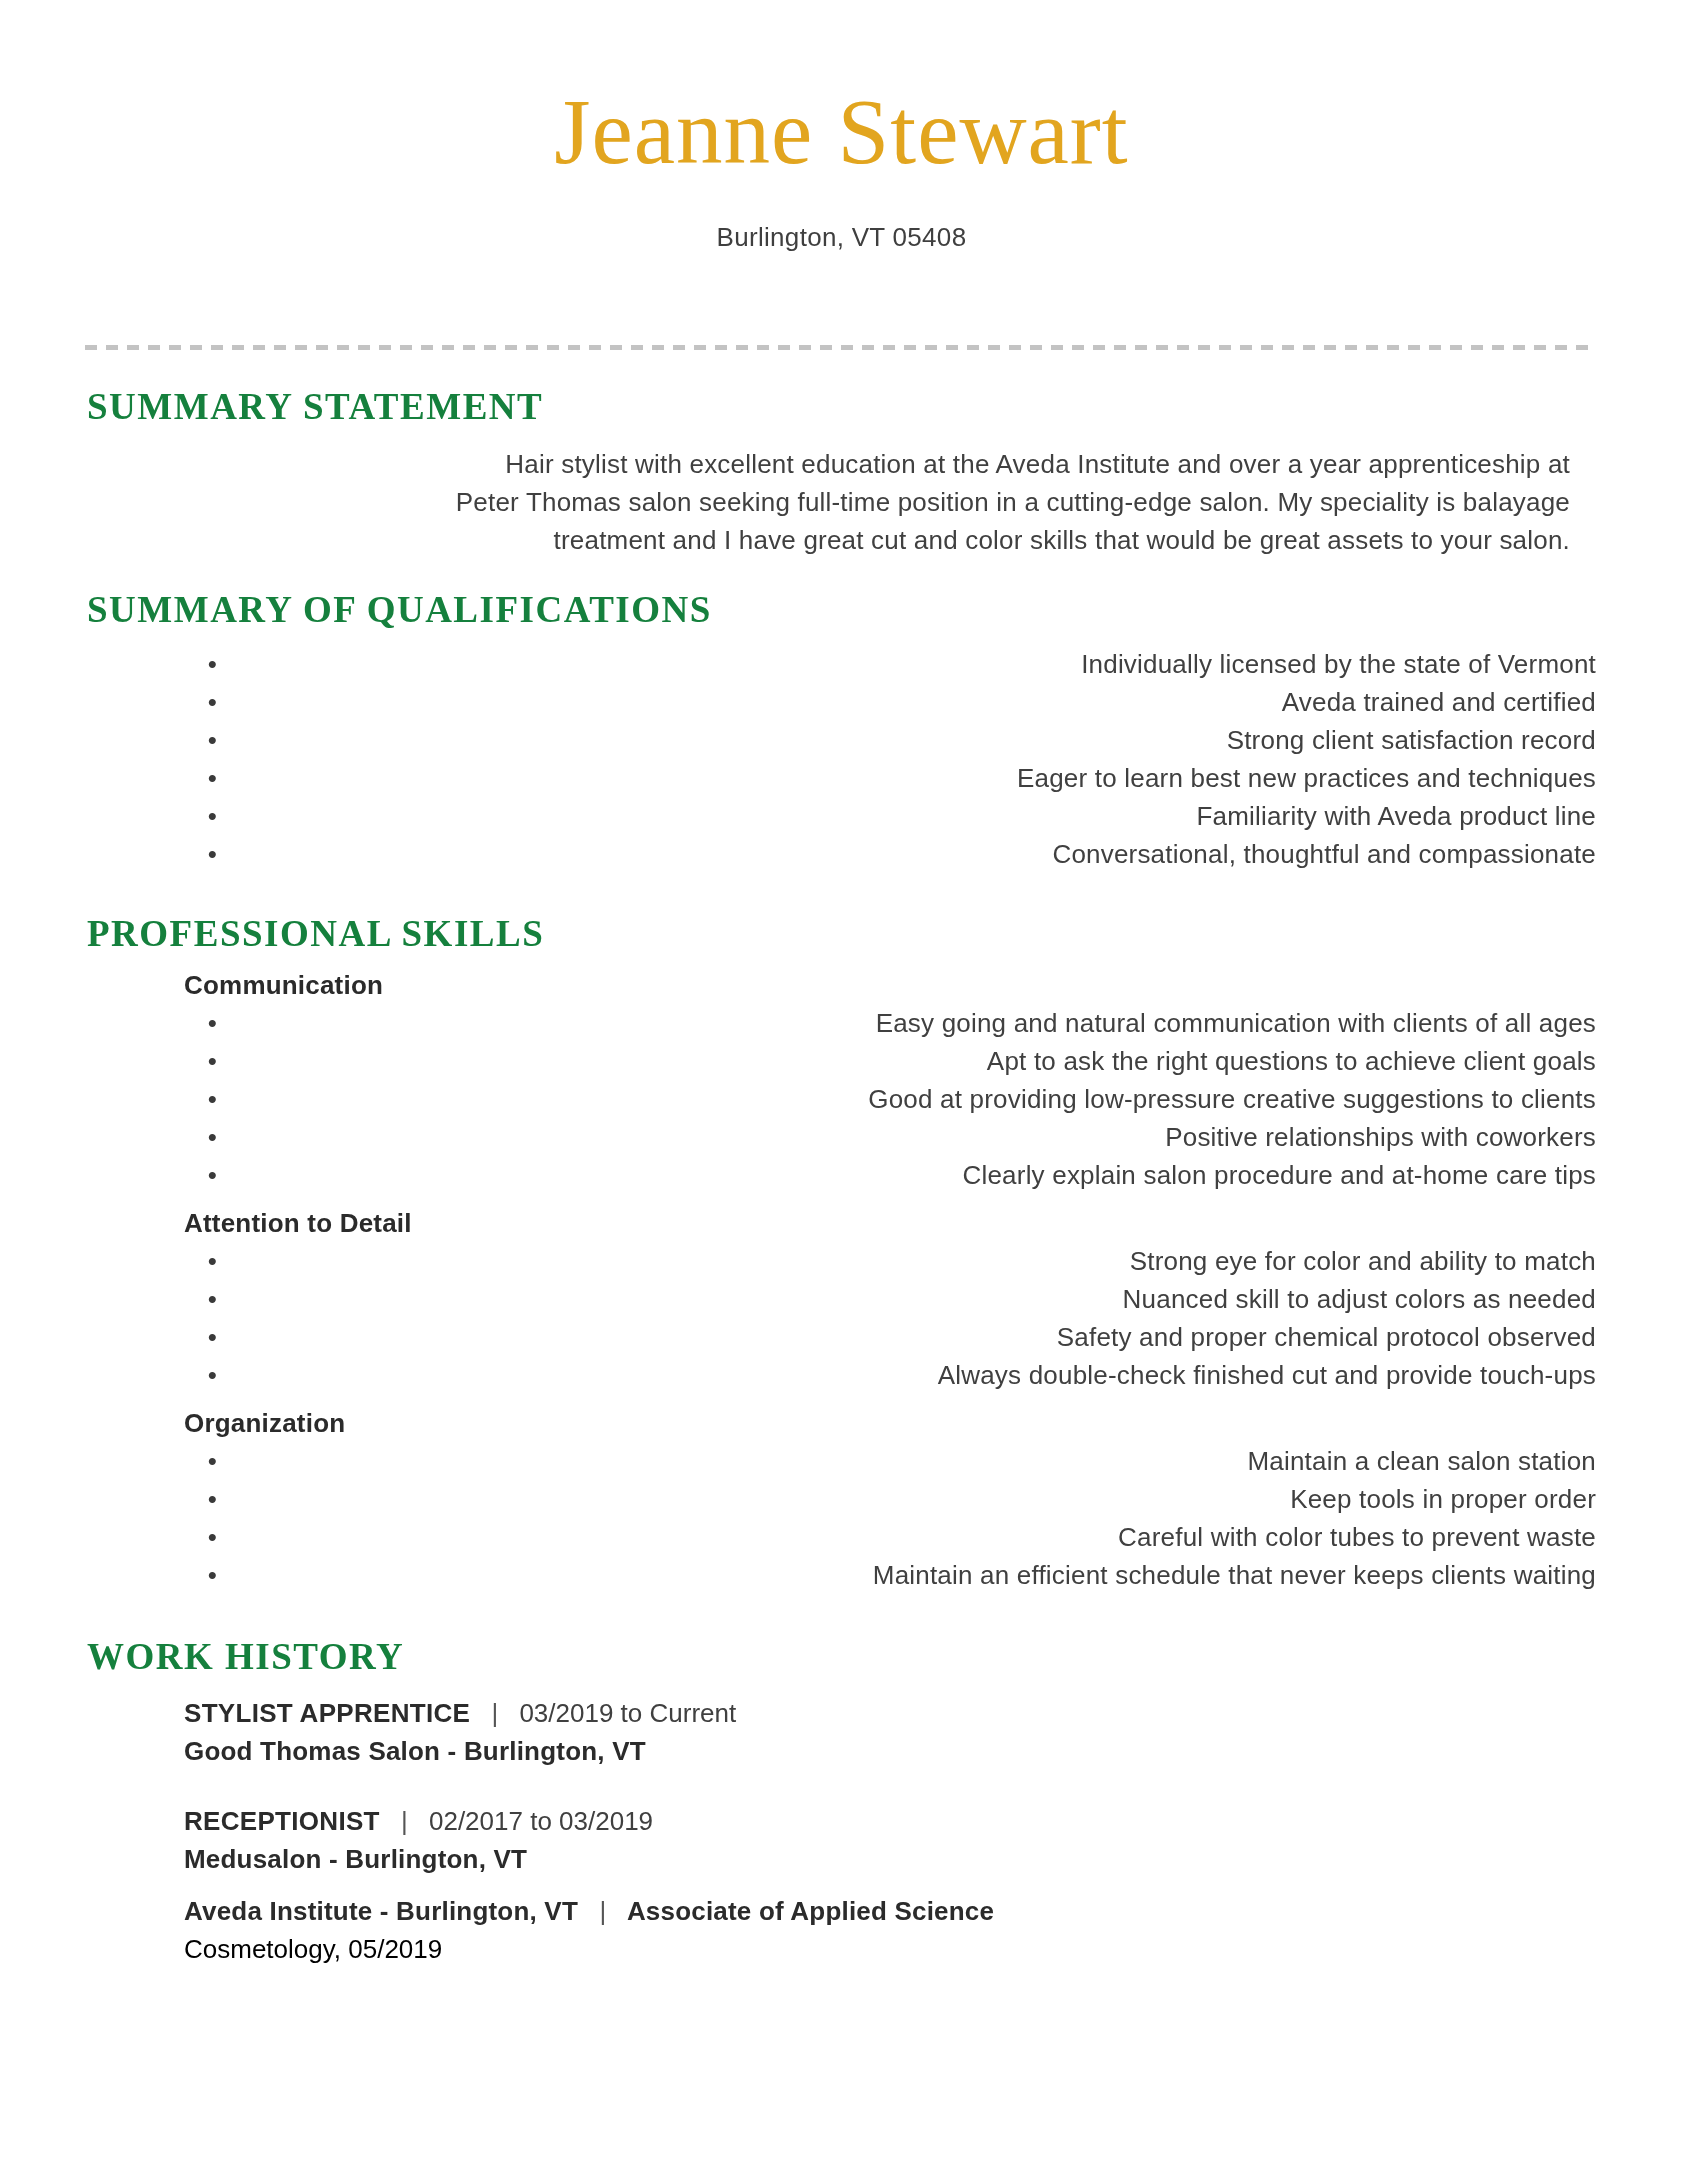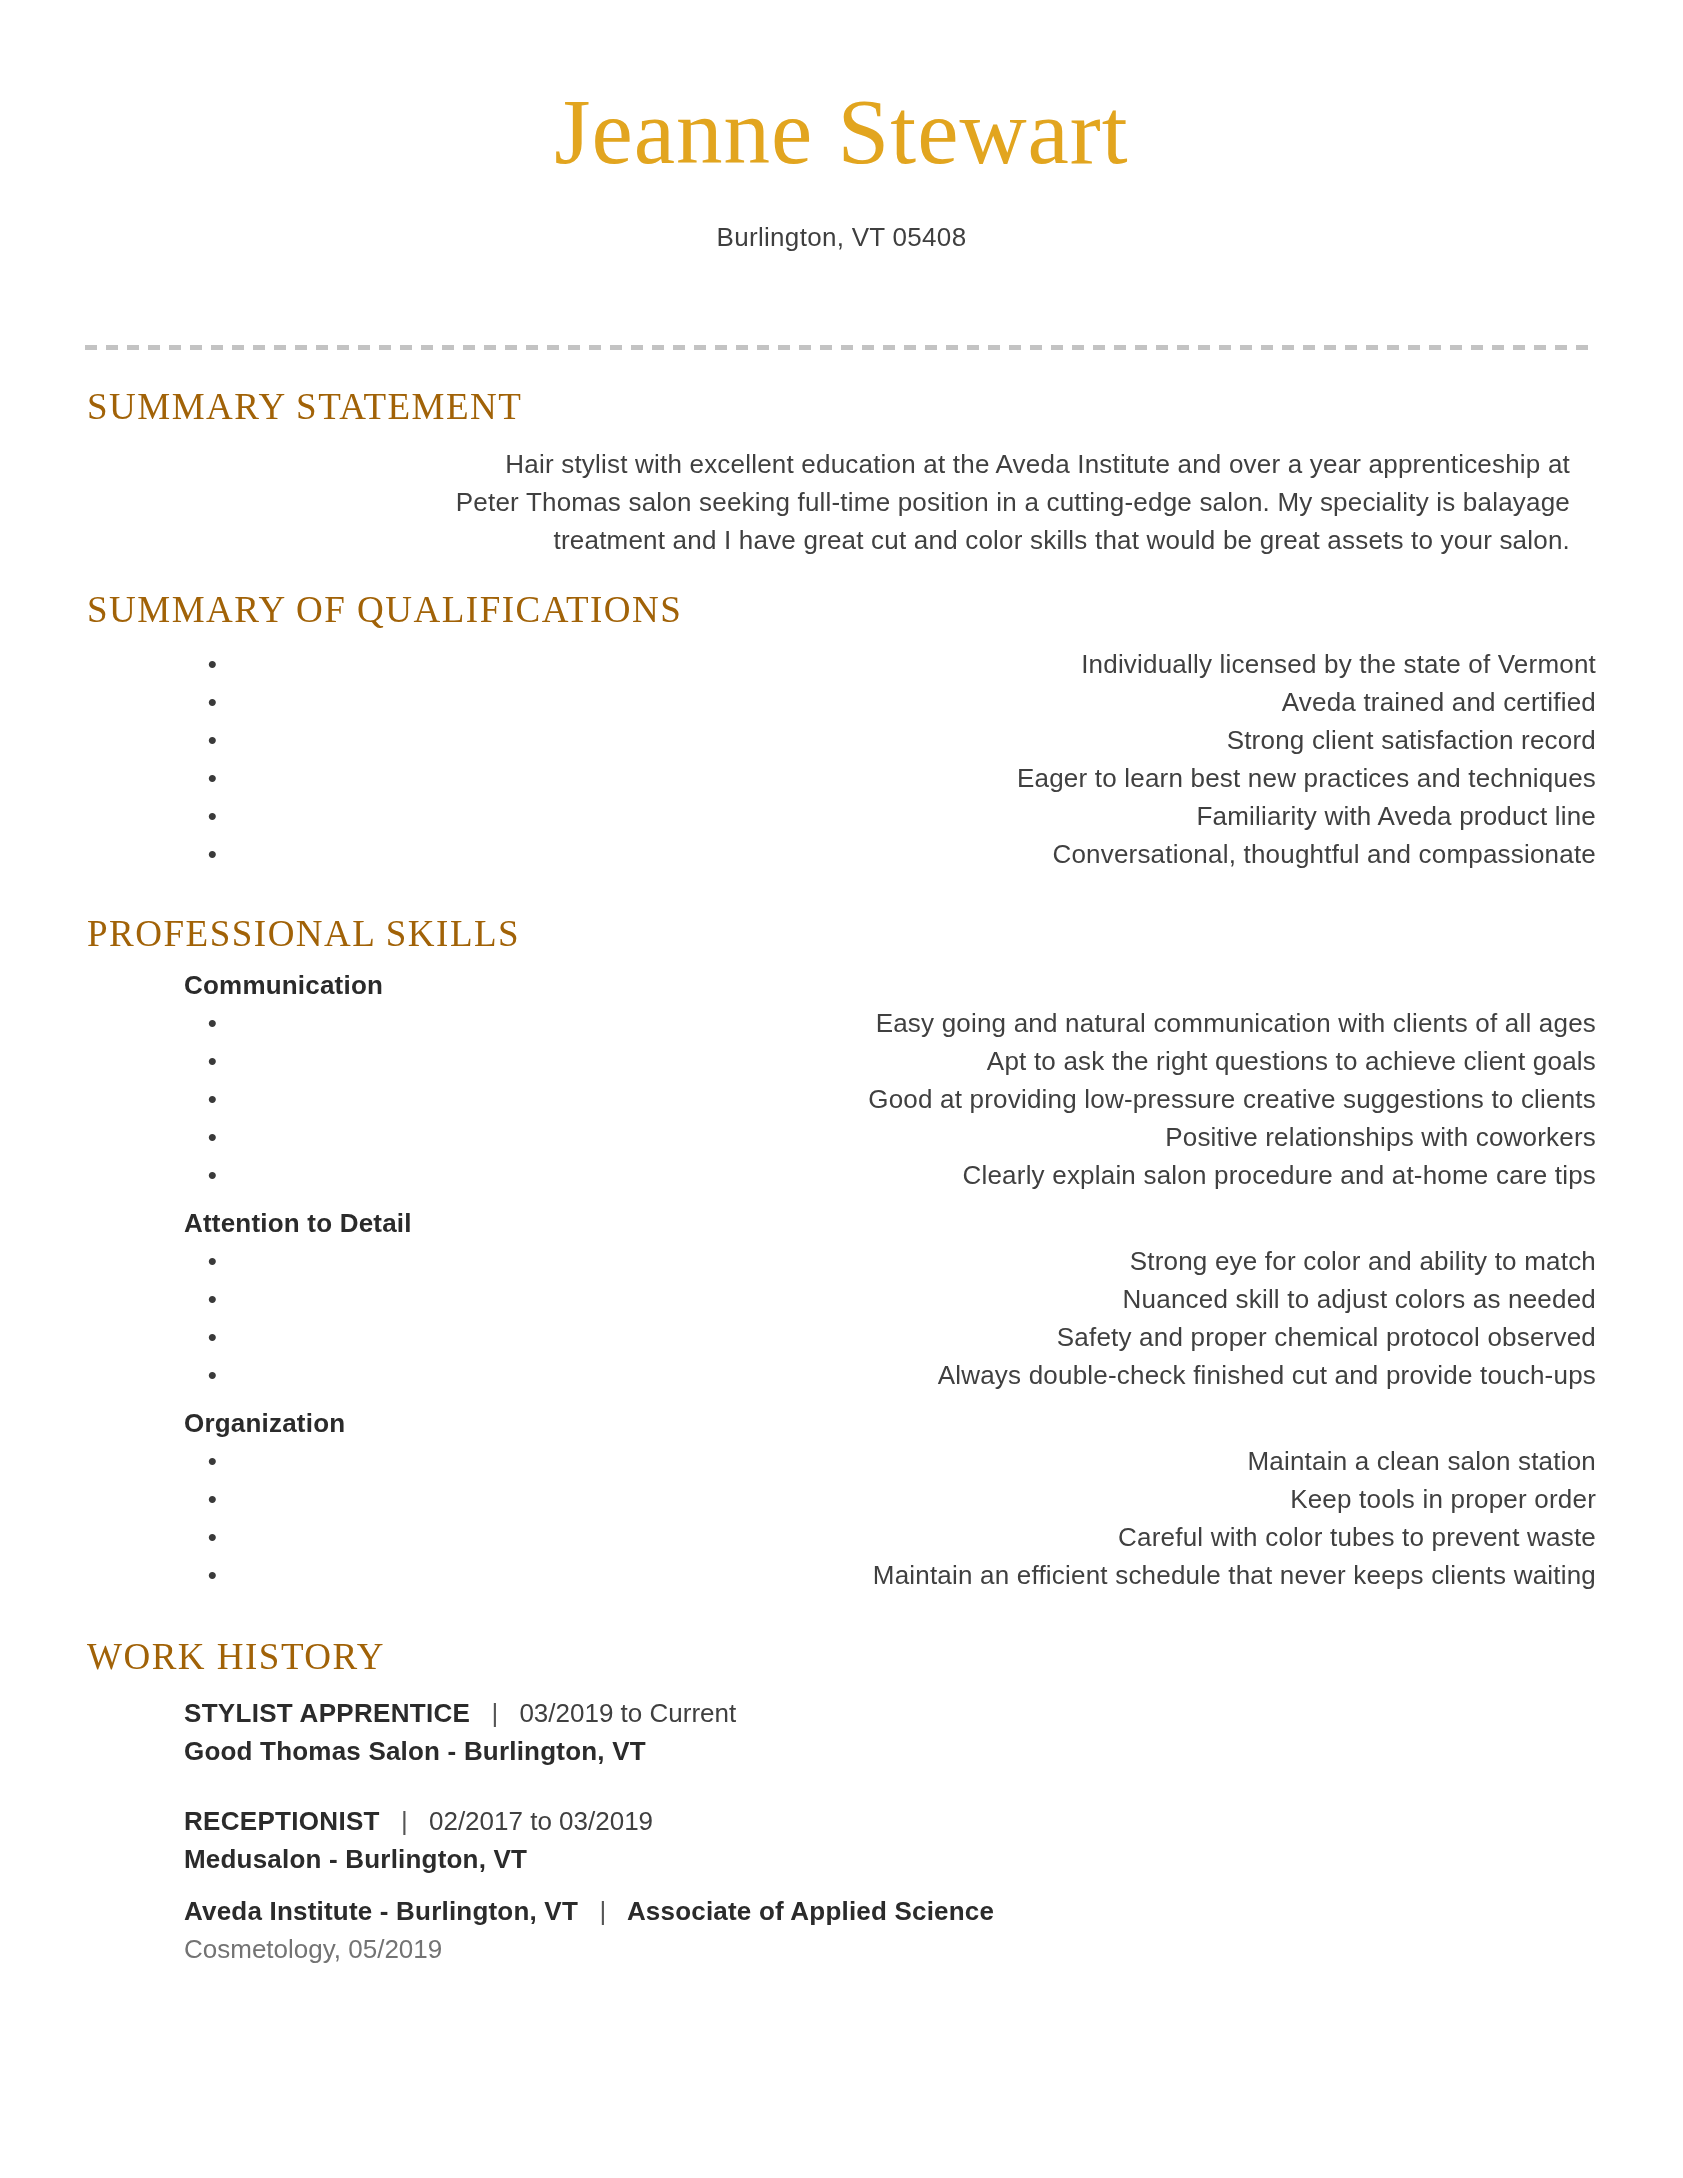--- a/index.html
+++ b/index.html
@@ -36,24 +36,24 @@
   .divider {
     margin: 89px 0 0 85px;
     width: 1512px;
     height: 5px;
     background: repeating-linear-gradient(90deg, #c3c3c3 0 12px, transparent 12px 21px);
   }
   
   .content { padding: 0 87px; }
   h2 {
     font-family: "Liberation Serif", "DejaVu Serif", serif;
-    font-weight: 400;
+    font-weight: 700;
     font-size: 37px;
     line-height: 1.15;
-    color: #a16207;
+    color: #15803d;
     letter-spacing: 1.5px;
   }
   .sec-summary h2        { margin-top: 36px; }
   .sec-qualifications h2 { margin-top: 30px; }
   .sec-skills h2         { margin-top: 40px; }
   .sec-work h2           { margin-top: 42px; }
   .sec-education h2      { margin-top: 40px; }
 
   .body-block { margin-left: 97px; font-size: 26px; line-height: 38px; letter-spacing: 0.2px; color: #404040; text-align: right; }
   .summary-text { margin-top: 16px; max-width: 1386px; }
@@ -79,21 +79,21 @@
 
   .job { margin-left: 97px; margin-top: 16px; font-size: 26px; line-height: 38px; }
   .job + .job { margin-top: 32px; }
   .job-title { font-weight: 700; color: #2b2b2b; letter-spacing: 0.3px; }
   .sep { color: #555555; font-weight: 400; margin: 0 14px; }
   .job-dates { color: #404040; }
   .job-company { font-weight: 700; color: #2b2b2b; letter-spacing: 0.2px; }
 
   .edu { margin-left: 97px; margin-top: 14px; font-size: 26px; line-height: 38px; }
   .edu-line1 { font-weight: 700; color: #2b2b2b; letter-spacing: 0.2px; }
-  .edu-details { color: #737373; }
+  .edu-details { color: #000000; }
 </style>
 </head>
 <body>
 
 <div class="page">
 
   <div class="header">
     <div class="name">Jeanne Stewart</div>
     <div class="contact">
       <div>Burlington, VT 05408</div>

